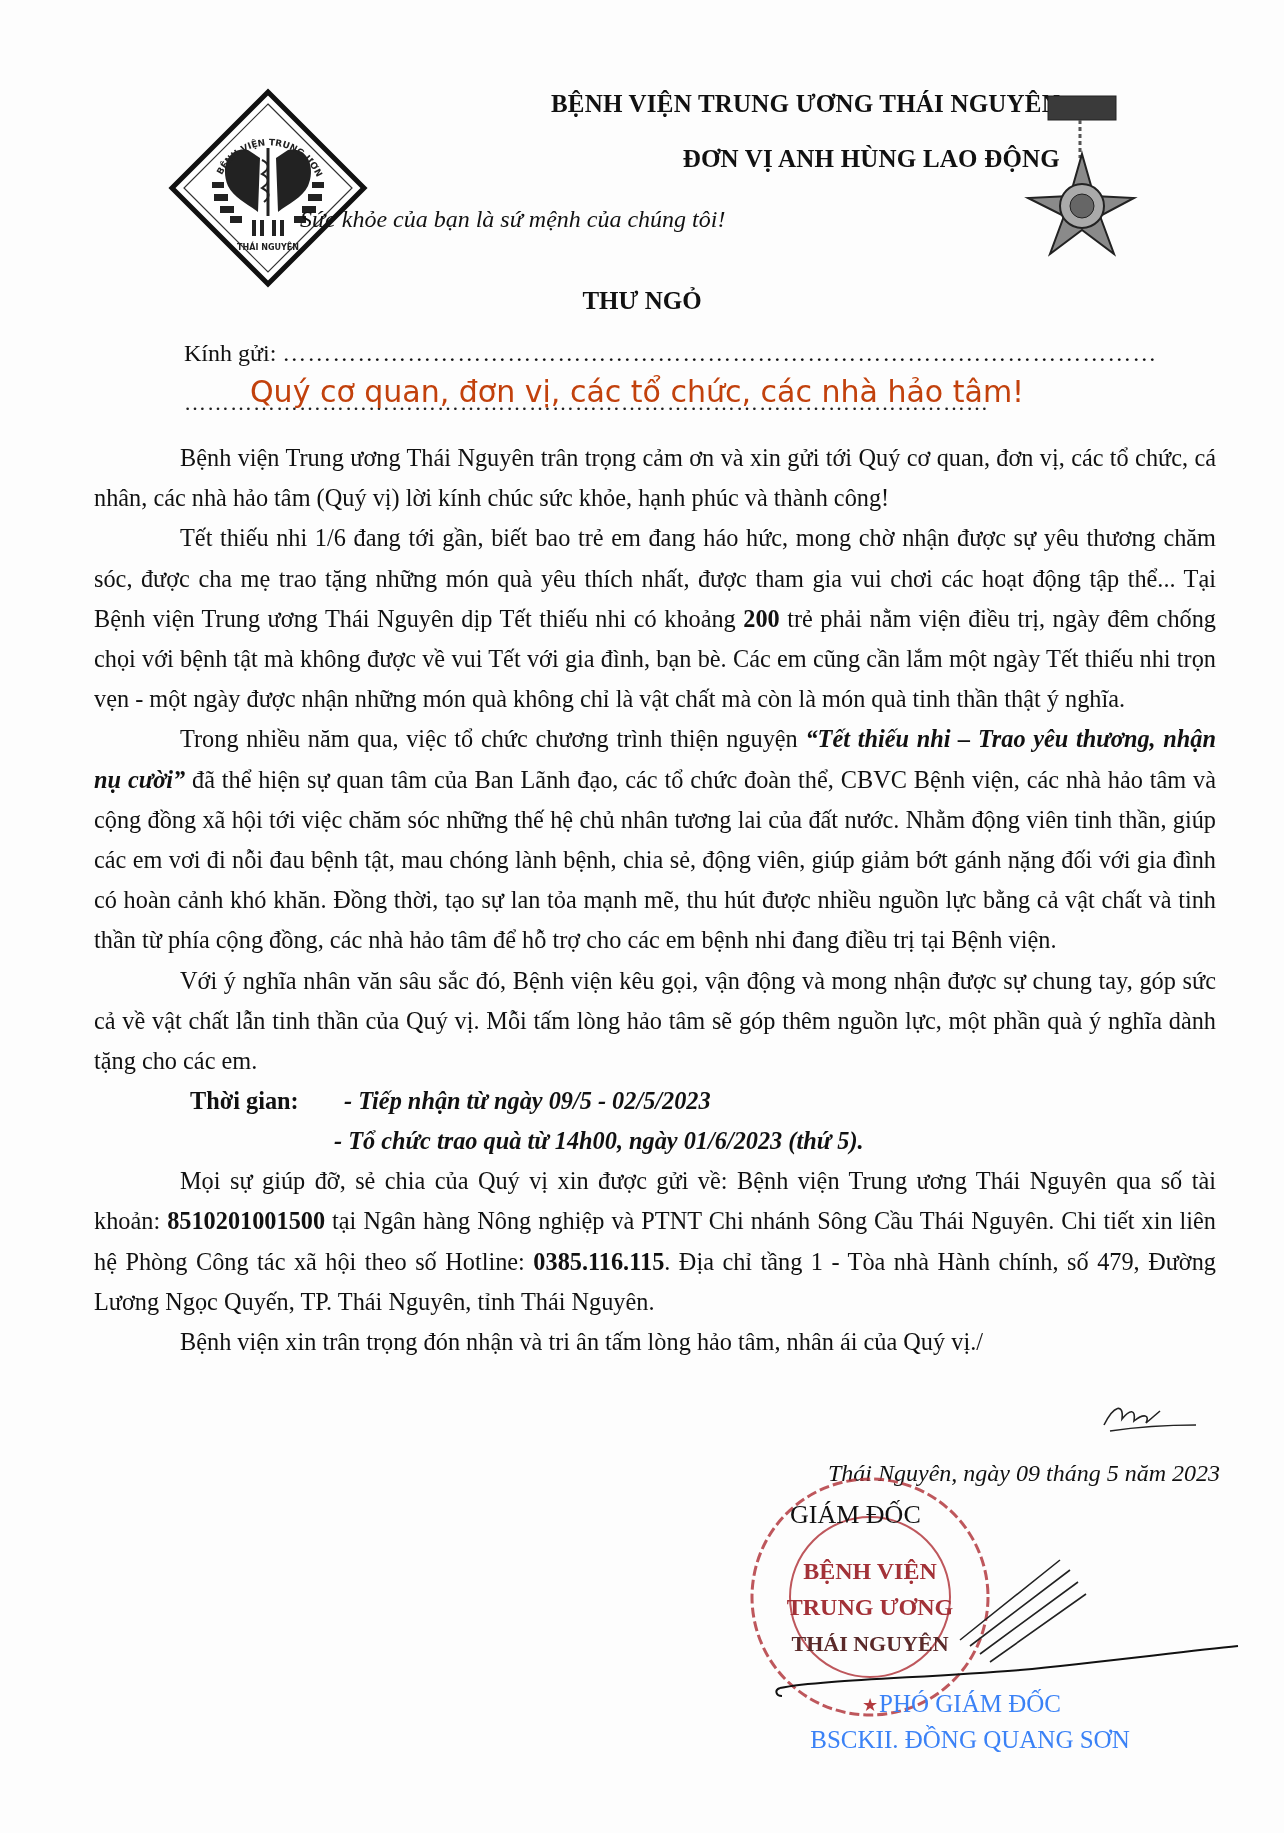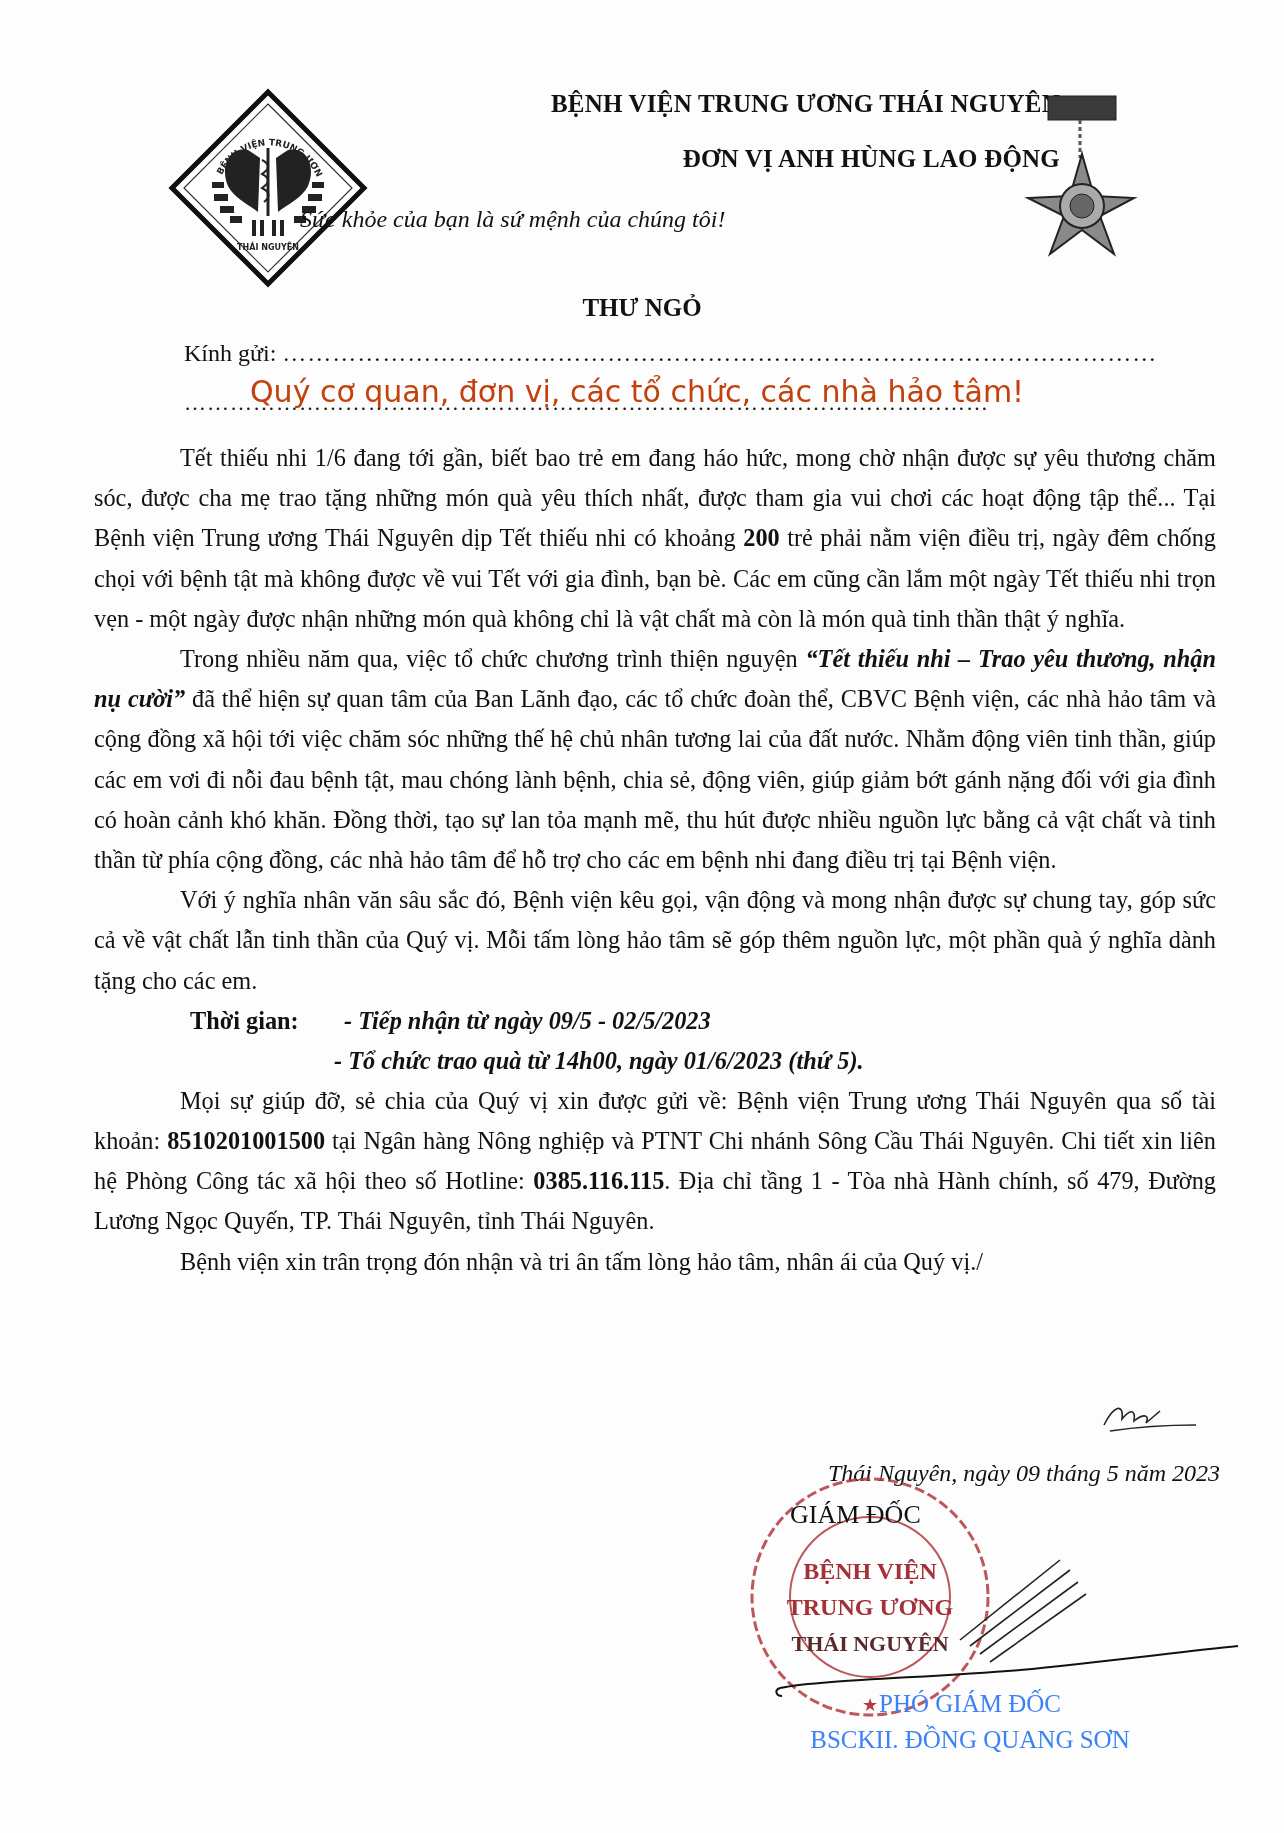--- a/index.html
+++ b/index.html
@@ -10,21 +10,21 @@
   .page { position: absolute; left: 0; top: 0; width: 1284px; height: 1833px; background: #fdfdfd; }
 
   
   .logo { position: absolute; left: 168px; top: 88px; width: 200px; height: 200px; }
   .medal { position: absolute; left: 1010px; top: 92px; width: 130px; height: 170px; }
   .hdr-line { position: absolute; left: 300px; width: 760px; text-align: right; font-weight: bold; font-size: 25px; letter-spacing: 0.2px; }
   .hdr1 { top: 90px; }
   .hdr2 { top: 133px; margin-top: 12px; }
   .slogan { position: absolute; left: 300px; width: 760px; top: 206px; text-align: left; font-style: italic; font-size: 24px; }
 
-  .title { position: absolute; left: 0; width: 1284px; top: 287px; text-align: center; font-weight: bold; font-size: 25px; margin-top: 7px; }
+  .title { position: absolute; left: 0; width: 1284px; top: 287px; text-align: center; font-weight: bold; font-size: 25px; }
 
   .recipient-row { position: absolute; left: 184px; top: 340px; width: 1020px; font-size: 24px; white-space: nowrap; overflow: hidden; }
   .dots { letter-spacing: 1px; }
   .recipient-row2 { position: absolute; left: 184px; top: 374px; width: 1020px; height: 46px; white-space: nowrap; overflow: hidden; }
   .recipient-row2 .dots-bg { position: absolute; left: 0; bottom: 4px; font-size: 22px; letter-spacing: 1px; color: #222; }
   .recipient-text {
     position: absolute; left: 66px; top: 0; font-family: "DejaVu Sans", sans-serif; font-size: 30px;
     background: transparent; color: #c2410c;
   }
 
@@ -99,20 +99,21 @@
   <div class="recipient-row">
     <span>Kính gửi:</span>
     <span class="dots">……………………………………………………………………………………………</span>
   </div>
   <div class="recipient-row2">
     <span class="dots-bg">……………………………………………………………………………………………</span>
     <span class="recipient-text">Quý cơ quan, đơn vị, các tổ chức, các nhà hảo tâm!</span>
   </div>
 
   <div class="body">
+    <p>Bệnh viện Trung ương Thái Nguyên trân trọng cảm ơn và xin gửi tới Quý cơ quan, đơn vị, các tổ chức, cá nhân, các nhà hảo tâm (Quý vị) lời kính chúc sức khỏe, hạnh phúc và thành công!</p>
     <p><span>Tết thiếu nhi 1/6 đang tới gần, biết bao trẻ em đang háo hức, mong chờ nhận được sự yêu thương chăm sóc, được cha mẹ trao tặng những món quà yêu thích nhất, được tham gia vui chơi các hoạt động tập thể... Tại Bệnh viện Trung ương Thái Nguyên dịp Tết thiếu nhi có khoảng </span><b>200</b><span> trẻ phải nằm viện điều trị, ngày đêm chống chọi với bệnh tật mà không được về vui Tết với gia đình, bạn bè. Các em cũng cần lắm một ngày Tết thiếu nhi trọn vẹn - một ngày được nhận những món quà không chỉ là vật chất mà còn là món quà tinh thần thật ý nghĩa.</span></p>
     <p><span>Trong nhiều năm qua, việc tổ chức chương trình thiện nguyện </span><span class="it">“Tết thiếu nhi – Trao yêu thương, nhận nụ cười”</span><span> đã thể hiện sự quan tâm của Ban Lãnh đạo, các tổ chức đoàn thể, CBVC Bệnh viện, các nhà hảo tâm và cộng đồng xã hội tới việc chăm sóc những thế hệ chủ nhân tương lai của đất nước. Nhằm động viên tinh thần, giúp các em vơi đi nỗi đau bệnh tật, mau chóng lành bệnh, chia sẻ, động viên, giúp giảm bớt gánh nặng đối với gia đình có hoàn cảnh khó khăn. Đồng thời, tạo sự lan tỏa mạnh mẽ, thu hút được nhiều nguồn lực bằng cả vật chất và tinh thần từ phía cộng đồng, các nhà hảo tâm để hỗ trợ cho các em bệnh nhi đang điều trị tại Bệnh viện.</span></p>
     <p>Với ý nghĩa nhân văn sâu sắc đó, Bệnh viện kêu gọi, vận động và mong nhận được sự chung tay, góp sức cả về vật chất lẫn tinh thần của Quý vị. Mỗi tấm lòng hảo tâm sẽ góp thêm nguồn lực, một phần quà ý nghĩa dành tặng cho các em.</p>
     <div class="time-row">
       <span class="time-label">Thời gian:</span><span class="time-item">- Tiếp nhận từ ngày 09/5 - 02/5/2023</span>
     </div>
     <div class="time-row time-row2">
       <span class="time-item">- Tổ chức trao quà từ 14h00, ngày 01/6/2023 (thứ 5).</span>
     </div>
     <p><span>Mọi sự giúp đỡ, sẻ chia của Quý vị xin được gửi về: Bệnh viện Trung ương Thái Nguyên qua số tài khoản: </span><b>8510201001500</b><span> tại Ngân hàng Nông nghiệp và PTNT Chi nhánh Sông Cầu Thái Nguyên. Chi tiết xin liên hệ Phòng Công tác xã hội theo số Hotline: </span><b>0385.116.115</b><span>. Địa chỉ tầng 1 - Tòa nhà Hành chính, số 479, Đường Lương Ngọc Quyến, TP. Thái Nguyên, tỉnh Thái Nguyên.</span></p>

